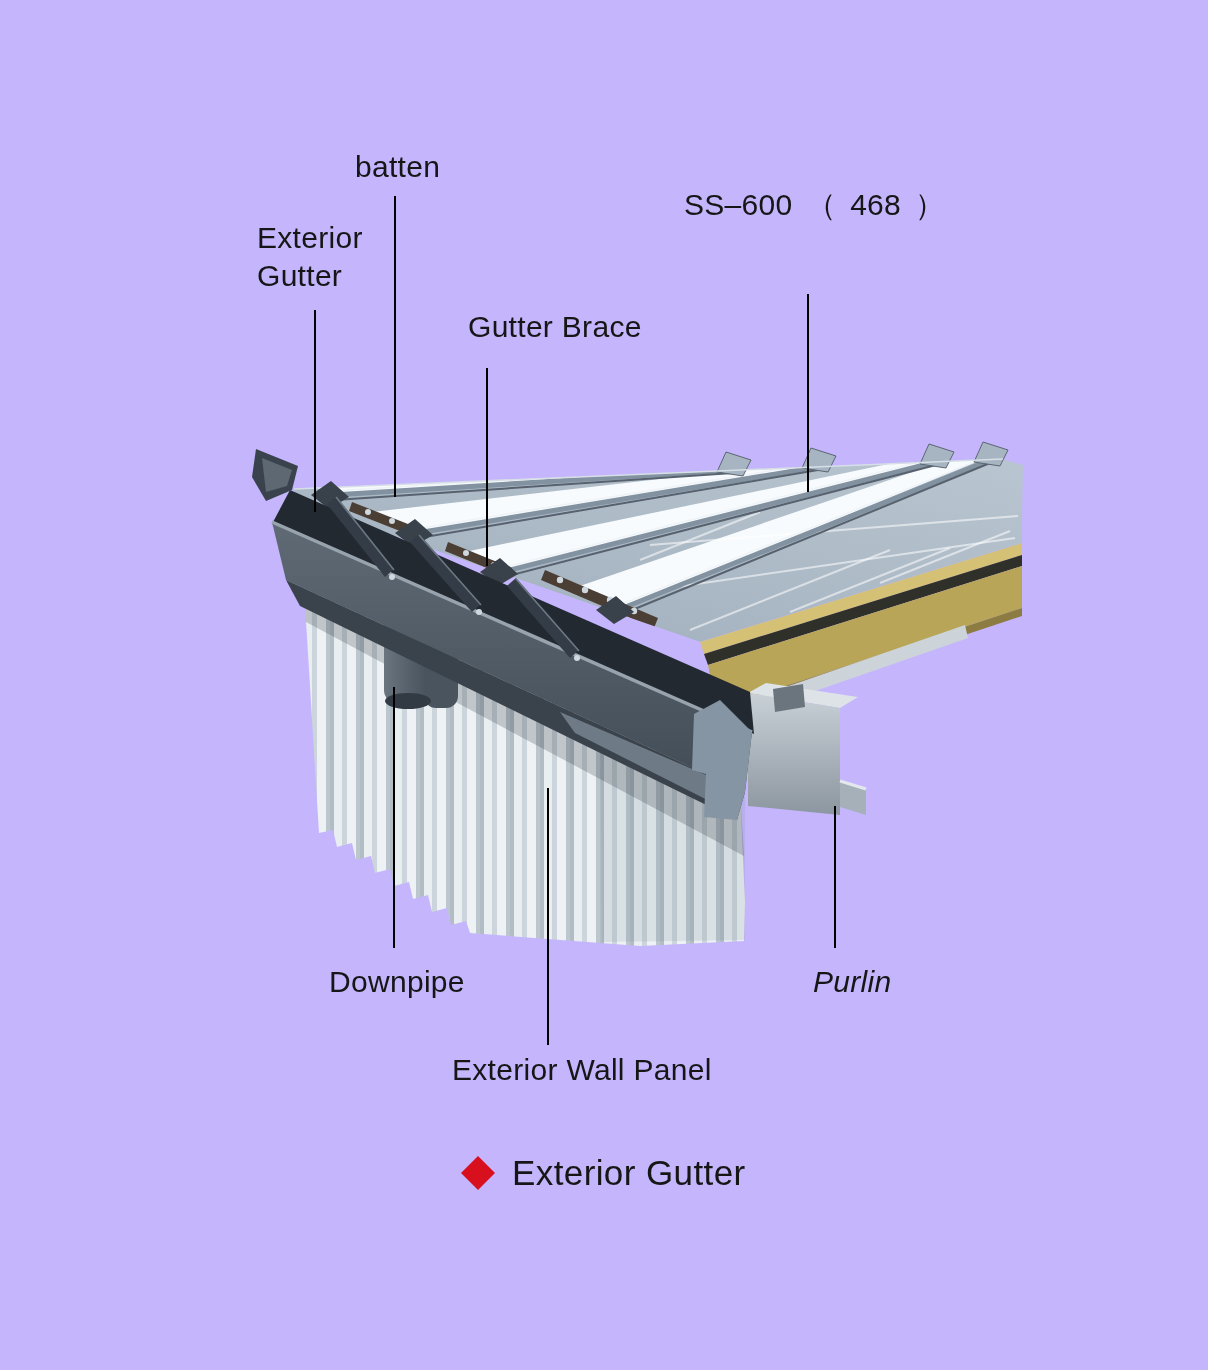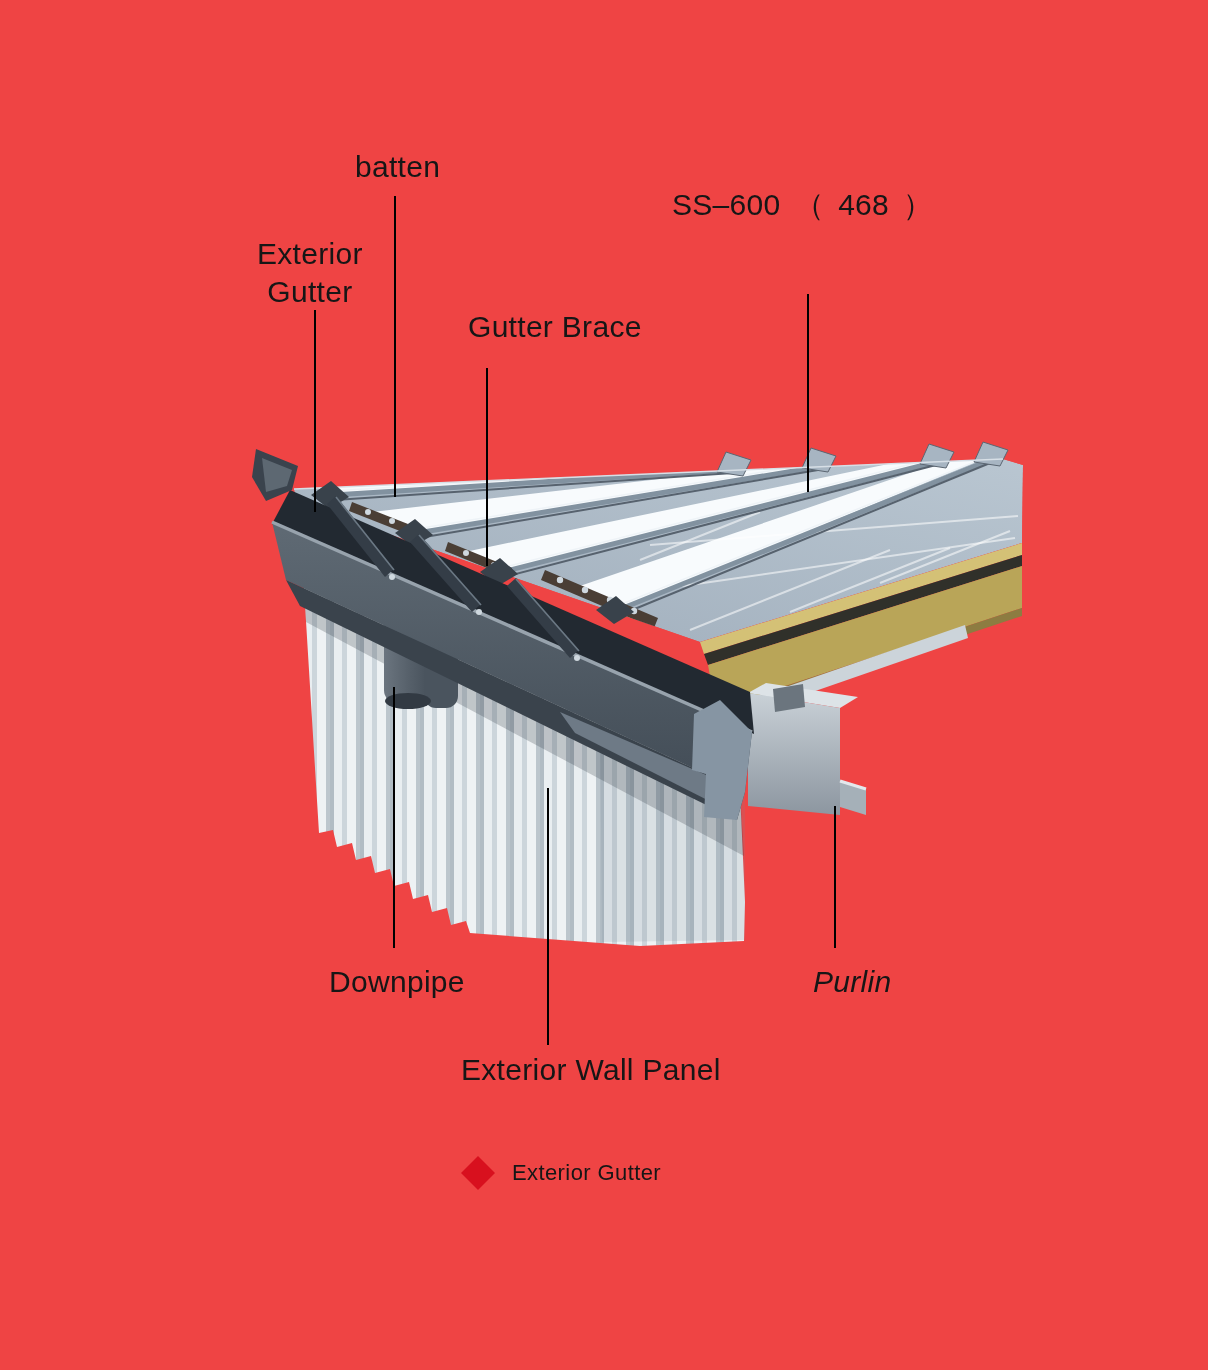--- a/index.html
+++ b/index.html
@@ -1,25 +1,25 @@
 <!DOCTYPE html>
 <html style="--accent: #d8101e;"><head>
 <meta charset="utf-8">
 <style>
   html,body{margin:0;padding:0;background:#fff;}
   #canvas{
-    position:relative;width:1208px;height:1370px;background:#ef4444;overflow:hidden;
+    position:relative;width:1208px;height:1370px;background:#c4b5fd;overflow:hidden;
     font-family:"Liberation Sans","DejaVu Sans",sans-serif;color:#161616;
   }
   #illustration{position:absolute;left:0;top:0;width:1208px;height:1370px;}
   .lbl{position:absolute;font-size:30px;line-height:37px;letter-spacing:.3px;white-space:nowrap;}
-  .lbl.wide{word-spacing:5px;}
+  .lbl.wide{word-spacing:5px;margin-left:12px;}
   .caption-row{position:absolute;left:466px;top:1152px;display:flex;align-items:center;gap:22px;}
   .diamond{width:24px;height:24px;transform:rotate(45deg);background:var(--accent,#d8101e);flex:0 0 auto;}
-  .caption-text{font-size:22px;line-height:42px;letter-spacing:.4px;white-space:nowrap;text-align:center;}
+  .caption-text{font-size:35px;line-height:42px;letter-spacing:.4px;white-space:nowrap;text-align:center;}
 </style>
 </head>
 <body>
 
 <div id="canvas">
 
   <svg id="illustration" viewBox="0 0 1208 1370" xmlns="http://www.w3.org/2000/svg">
     <defs>
       <linearGradient id="roofGrad" x1="1" y1="0" x2="0" y2="1">
         <stop offset="0" stop-color="#b9c6d1"></stop>
@@ -199,33 +199,33 @@
       <line x1="487" y1="368" x2="487" y2="566"></line>
       <line x1="808" y1="294" x2="808" y2="492"></line>
       <line x1="394" y1="687" x2="394" y2="948"></line>
       <line x1="835" y1="806" x2="835" y2="948"></line>
       <line x1="548" y1="788" x2="548" y2="1045"></line>
     </g>
   </svg>
 
   <div class="lbl" style="left:355px;top:148px;">batten</div>
 
-  <div class="lbl" style="left:257px;top:235px;line-height:38px;text-align:center;">
+  <div class="lbl" style="left:257px;top:219px;line-height:38px;">
     <div>Exterior</div>
     <div>Gutter</div>
   </div>
 
   <div class="lbl" style="left:424px;top:308px;margin-left:44px;">Gutter Brace</div>
 
   <div class="lbl wide" style="left:672px;top:186px;">SS–600 （ 468 ）</div>
 
   <div class="lbl" style="left:329px;top:963px;">Downpipe</div>
 
   <div class="lbl" style="left:813px;top:963px;font-style:italic;">Purlin</div>
 
-  <div class="lbl" style="left:452px;top:1051px;margin-left:9px;">Exterior Wall Panel</div>
+  <div class="lbl" style="left:452px;top:1051px;">Exterior Wall Panel</div>
 
   <div class="caption-row">
     <div class="diamond"></div>
     <div class="caption-text">Exterior Gutter</div>
   </div>
 
 </div>
 
 </body></html>

